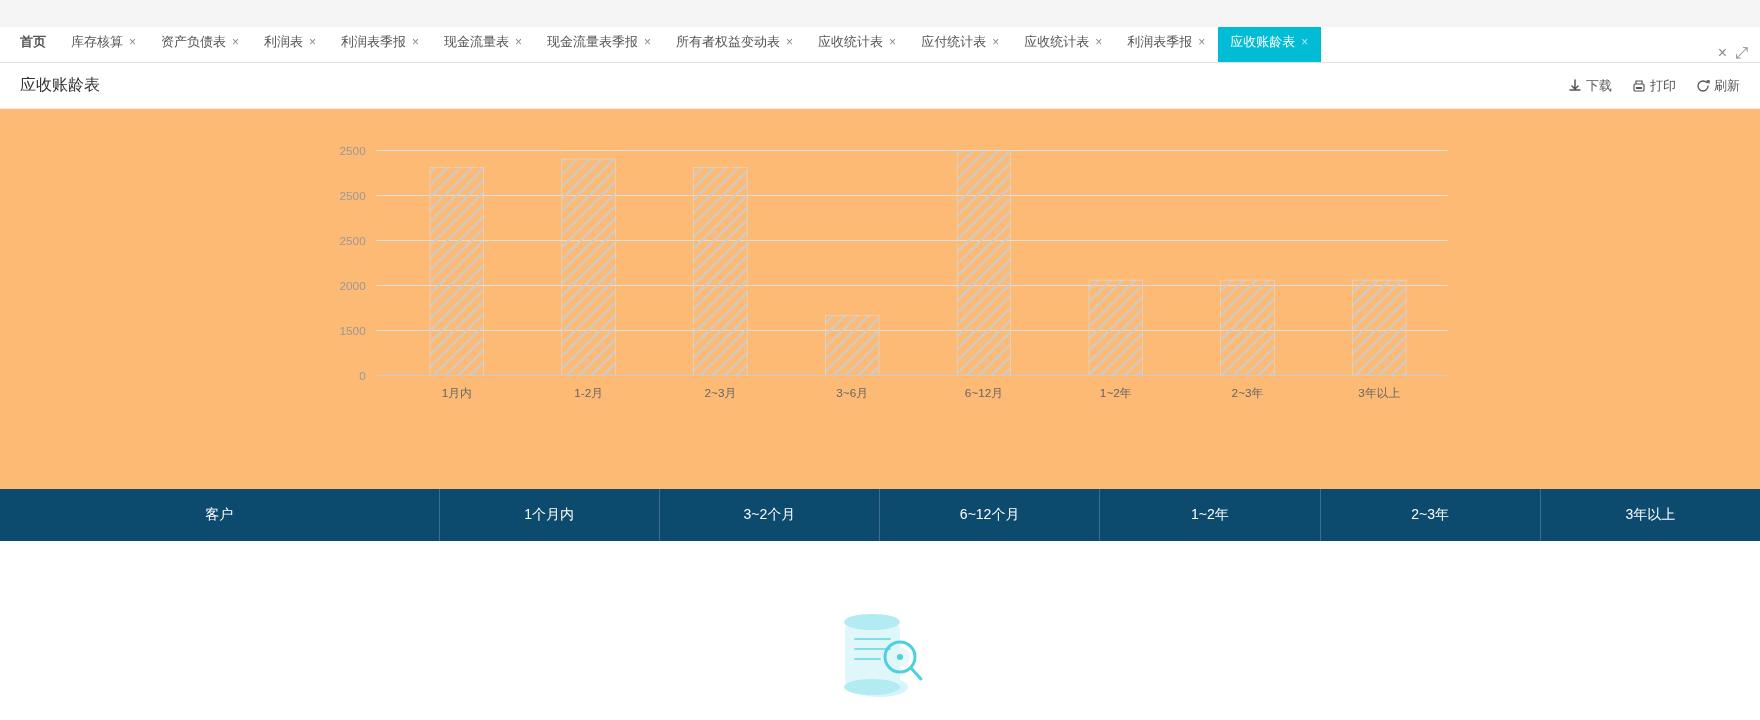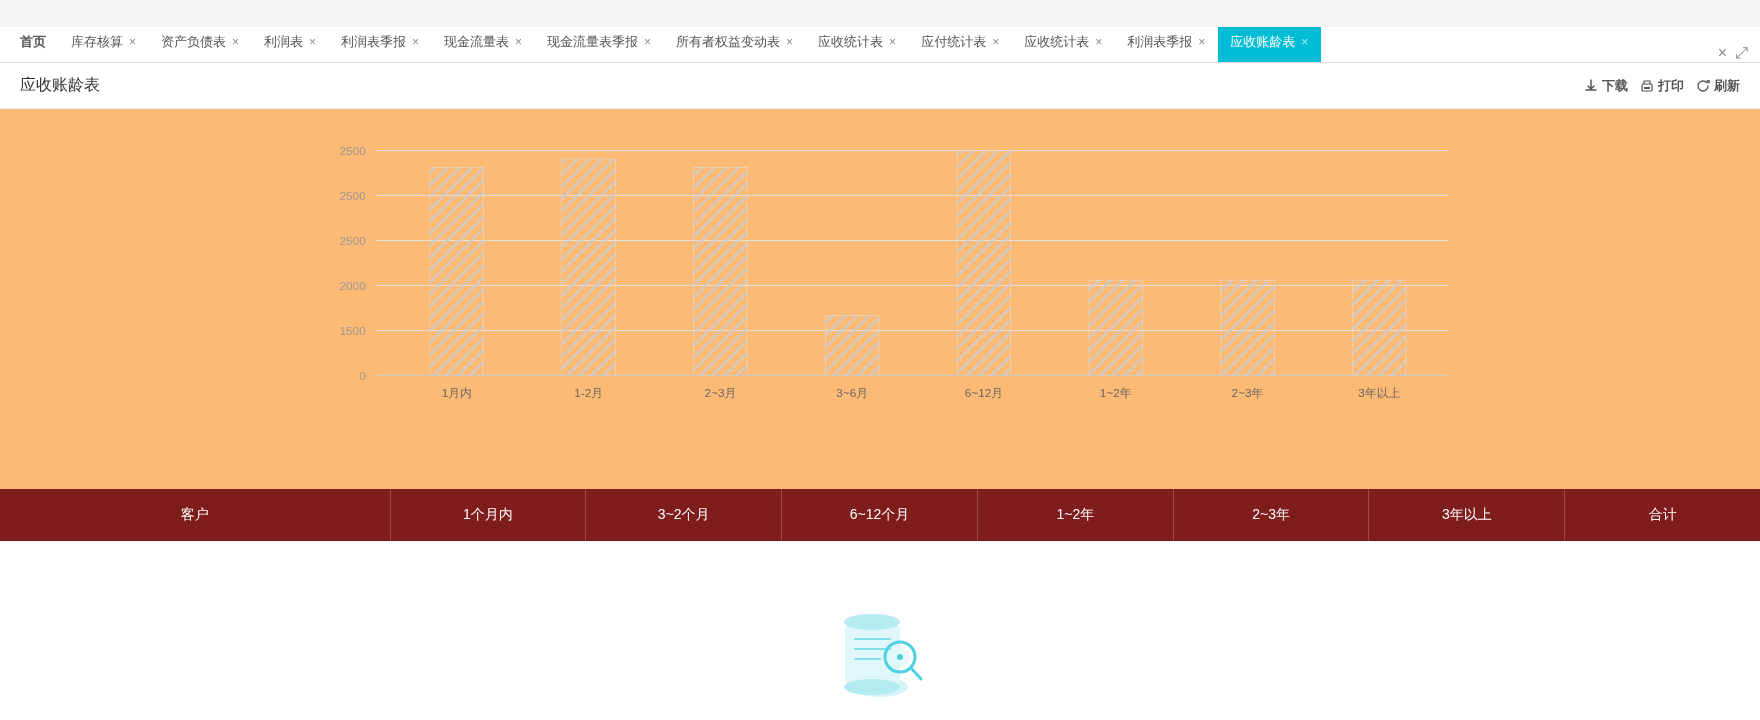--- a/index.html
+++ b/index.html
@@ -73,24 +73,23 @@
       flex-shrink: 0;
     }
     .page-title {
       font-size: 16px;
       font-weight: 500;
       color: #333;
     }
     .header-actions {
       display: flex;
       align-items: flex-end;
-      gap: 12px;
+      gap: 20px;
       color: #555;
       font-size: 13px;
-      font-weight: bold;
     }
     .header-action-btn {
       display: flex;
       align-items: center;
       gap: 4px;
       cursor: pointer;
       color: #555;
     }
 
     
@@ -102,21 +101,21 @@
     }
 
     
     .chart-svg {
       width: 100%;
       height: 300px;
     }
 
     
     .table-header {
-      background: #7f1d1d;
+      background: #0c4a6e;
       display: flex;
       height: 52px;
       flex-shrink: 0;
     }
     .table-header .col {
       display: flex;
       align-items: center;
       justify-content: center;
       color: #fff;
       font-size: 14px;
@@ -294,23 +293,20 @@
     </div>
     <div class="col">
       <span>1~2年</span>
     </div>
     <div class="col">
       <span>2~3年</span>
     </div>
     <div class="col">
       <span>3年以上</span>
     </div>
-    <div class="col">
-      <span>合计</span>
-    </div>
   </div>
 
   <div class="empty-area">
 
     <svg width="110" height="110" viewBox="0 0 110 110">
 
       <ellipse cx="55" cy="90" rx="28" ry="10" fill="#b2e9f5" opacity="0.5"></ellipse>
 
       <rect x="20" y="25" width="55" height="65" rx="8" fill="#e0f7fa"></rect>
 

